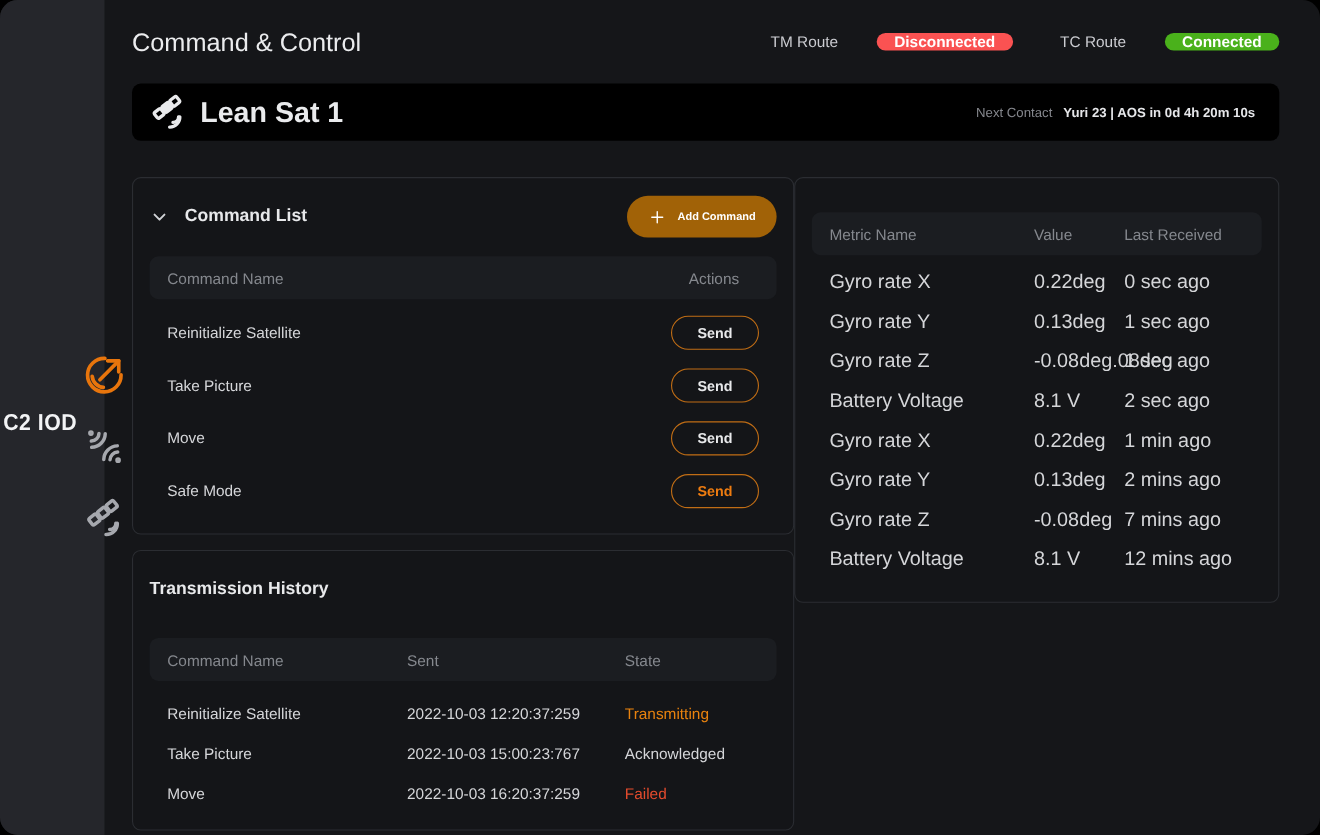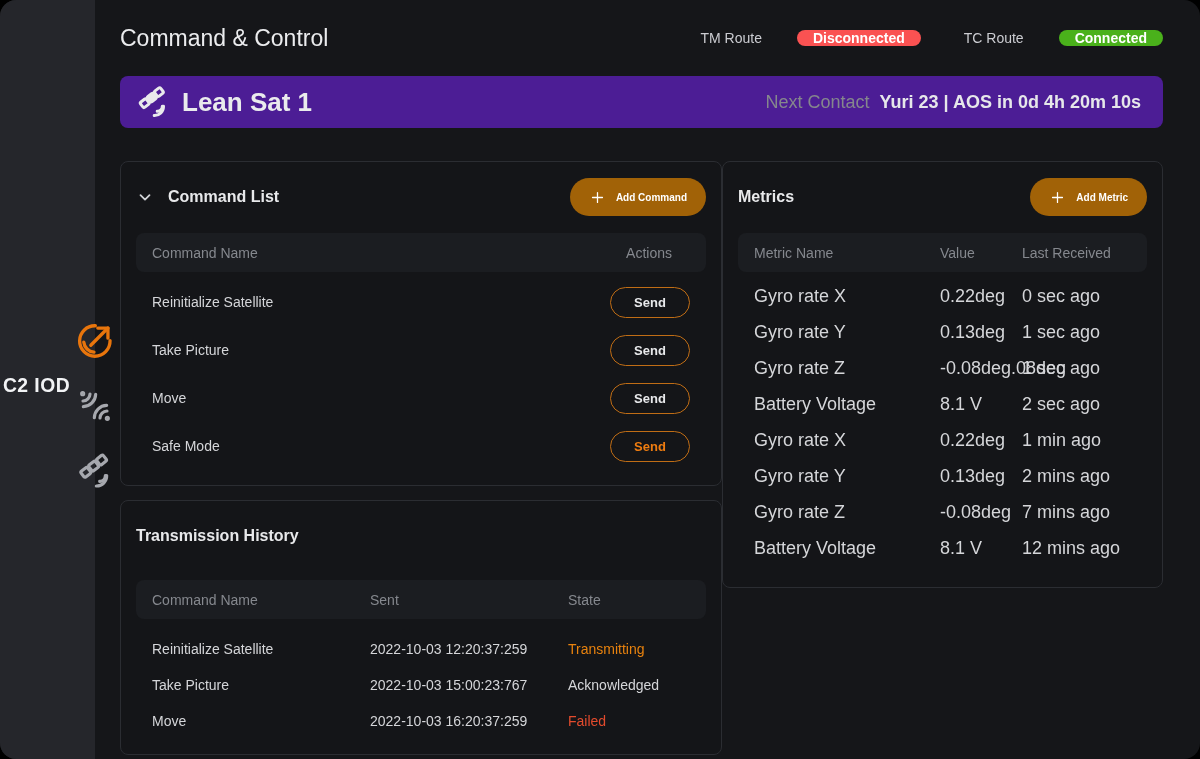--- a/index.html
+++ b/index.html
@@ -19,23 +19,23 @@
   .main { flex:1; display:flex; flex-direction:column; min-width:0; }
   .topbar { height:76px; display:flex; align-items:center; padding:0 37px 0 25px; flex-shrink:0; }
   .page-title { font-size:23px; font-weight:400; color:#ebecee; }
   .topbar-right { margin-left:auto; display:flex; align-items:center;gap:22px; }
   .route-label { font-size:14px; color:#cbccd1; margin-right:13px; }
   .route-label.second { margin-left:21px; }
   .badge { height:16px; border-radius:17px; padding:0 16px; display:flex; align-items:center; font-size:14px; font-weight:700; color:#fff; }
   .badge.red { background:#fa5252; }
   .badge.green { background:#4ab11b; }
 
-  .sat-banner { margin:0 37px 0 25px; height:52px; flex-shrink:0; background:#4c1d95; border-radius:8px; display:flex; align-items:center; padding:0 22px 0 15px;text-align:right; }
+  .sat-banner { margin:0 37px 0 25px; height:52px; flex-shrink:0; background:#000000; border-radius:8px; display:flex; align-items:center; padding:0 22px 0 15px;text-align:right; }
   .sat-name { font-size:26px; font-weight:600; color:#eaebed; margin-left:11px; }
-  .banner-right { margin-left:auto; display:flex; align-items:baseline; gap:10px; font-size:18px; }
+  .banner-right { margin-left:auto; display:flex; align-items:baseline; gap:10px; font-size:12px; }
   .next-contact-label { color:#85878d; }
   .next-contact-value { color:#e6e7ea; font-weight:700; }
 
   .content { display:flex; padding:33px 37px 0 25px; flex:1; min-height:0; align-items:flex-start; }
   .col-left { width:602px; flex-shrink:0; display:flex; flex-direction:column; gap:14px; }
   .col-right { flex:1; }
 
   .panel { background:#141518; border:1px solid #2b2d32; border-radius:8px; padding:15px; }
   .panel-head { display:flex; align-items:center; height:40px; }
   .panel-title { font-size:16px; font-weight:700; color:#e8e9eb; }
@@ -227,31 +227,20 @@
               <span>Move</span>
               <span>2022-10-03 16:20:37:259</span>
               <span class="state-failed">Failed</span>
             </div>
           </div>
         </section>
       </div>
 
       <div class="col-right">
         <section class="panel">
-          <div class="panel-head">
-            <span class="panel-title">Metrics</span>
-            <button class="btn-orange">
-              <span>
-                <svg width="17" height="17" viewBox="0 0 24 24" fill="none" stroke="#fff" stroke-width="1.8" stroke-linecap="round">
-                    <path d="M12 5 V 19 M5 12 H 19"></path>
-                  </svg>
-              </span>
-              <span>Add Metric</span>
-            </button>
-          </div>
           <div class="table-head grid-metric">
             <span>Metric Name</span>
             <span>Value</span>
             <span>Last Received</span>
           </div>
           <div class="rows-metrics">
             <div class="metric-row grid-metric">
               <span>Gyro rate X</span>
               <span>0.22deg</span>
               <span>0 sec ago</span>

